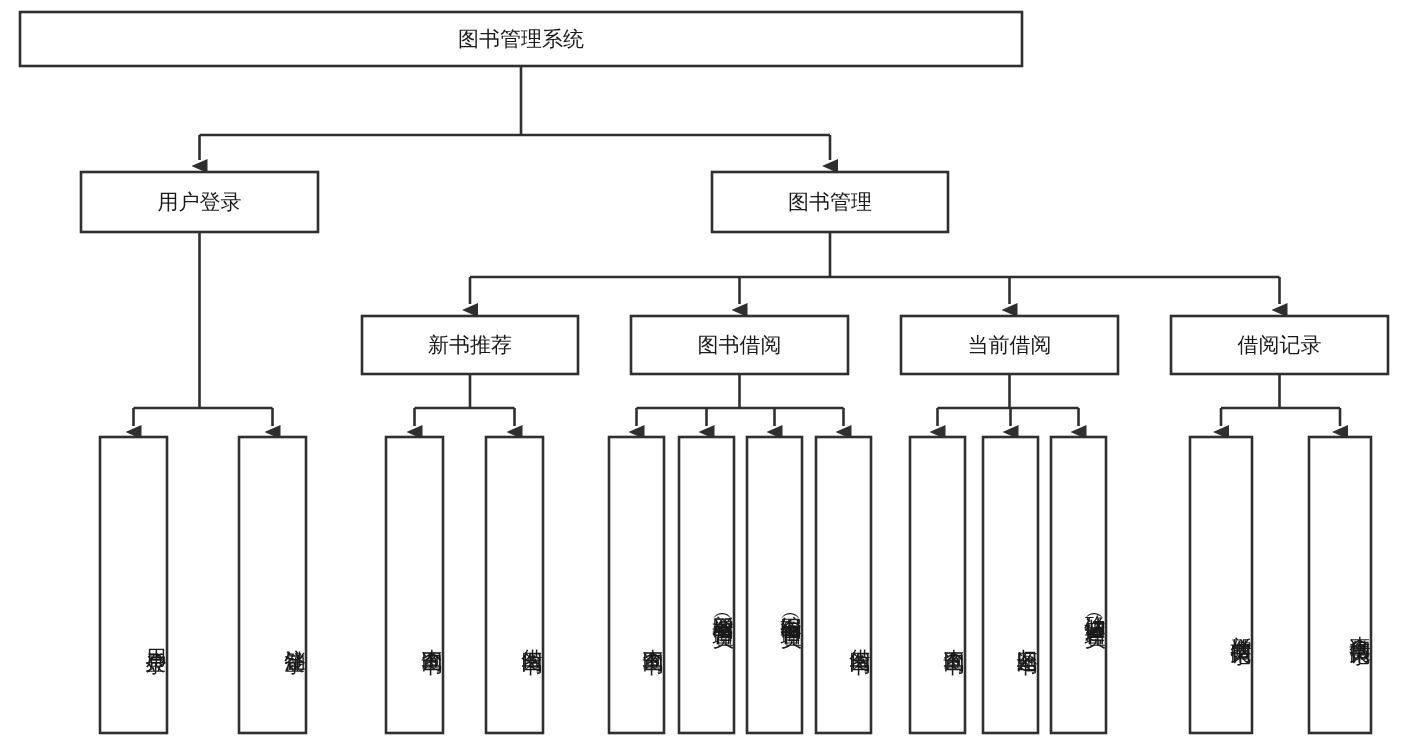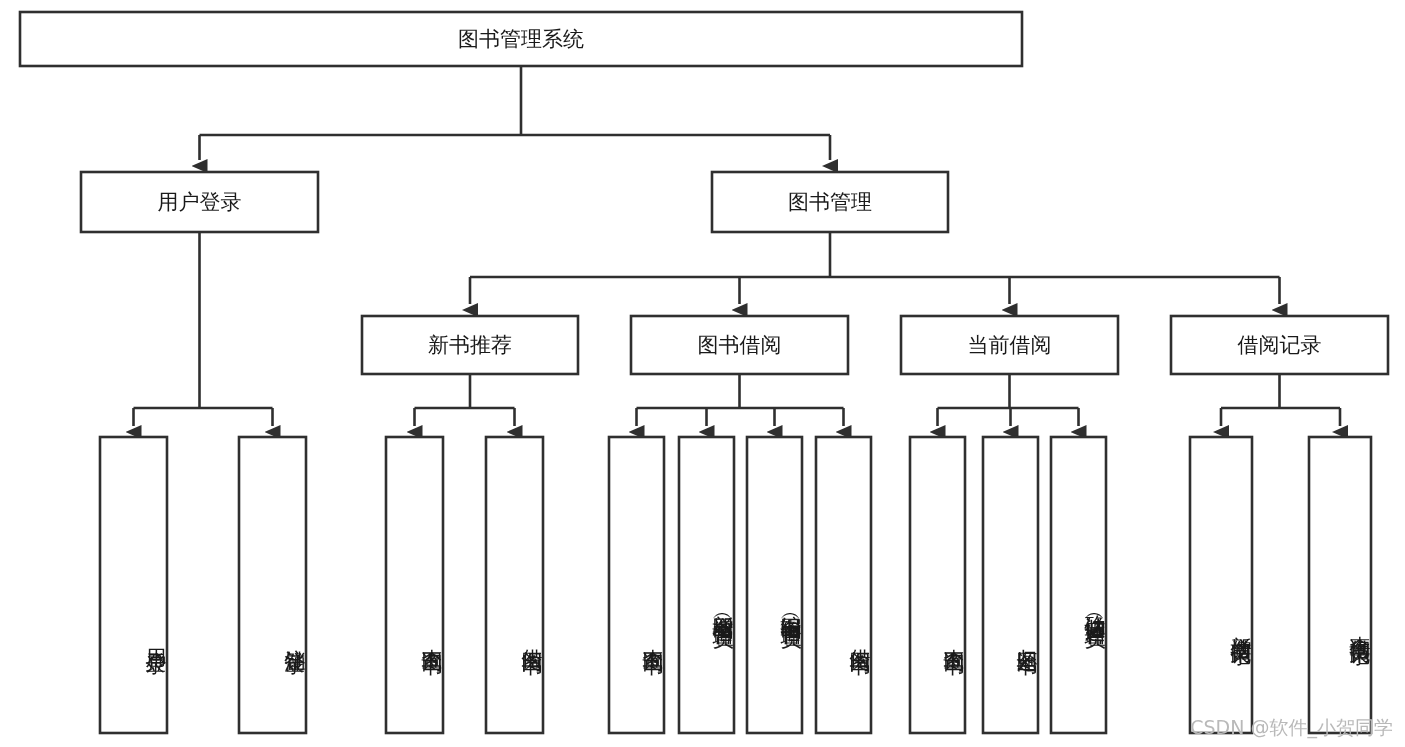--- a/index.html
+++ b/index.html
@@ -200,14 +200,13 @@
       <div class="leaf-label" style="left: 679px; width: 55px; top: 481.5px; height: 251.5px;">新增图书（管理员）</div>
       <div class="leaf-label" style="left: 747px; width: 55px; top: 481.5px; height: 251.5px;">编辑图书（管理员）</div>
       <div class="leaf-label" style="left: 816px; width: 55px; top: 539px; height: 194px;">借阅图书</div>
       <div class="leaf-label" style="left: 910px; width: 55px; top: 539px; height: 194px;">查询图书</div>
       <div class="leaf-label" style="left: 983px; width: 55px; top: 539px; height: 194px;">归还图书</div>
       <div class="leaf-label" style="left: 1051px; width: 55px; top: 481.5px; height: 251.5px;">确认归还（管理员）</div>
       <div class="leaf-label" style="left: 1190px; width: 62px; top: 516px; height: 217px;">新增借阅记录</div>
       <div class="leaf-label" style="left: 1309px; width: 62px; top: 516px; height: 217px;">查询借阅记录</div>
     </div>
 
-  <div class="watermark">CSDN @软件_小贺同学</div>
 </div>
 
 </body></html>

